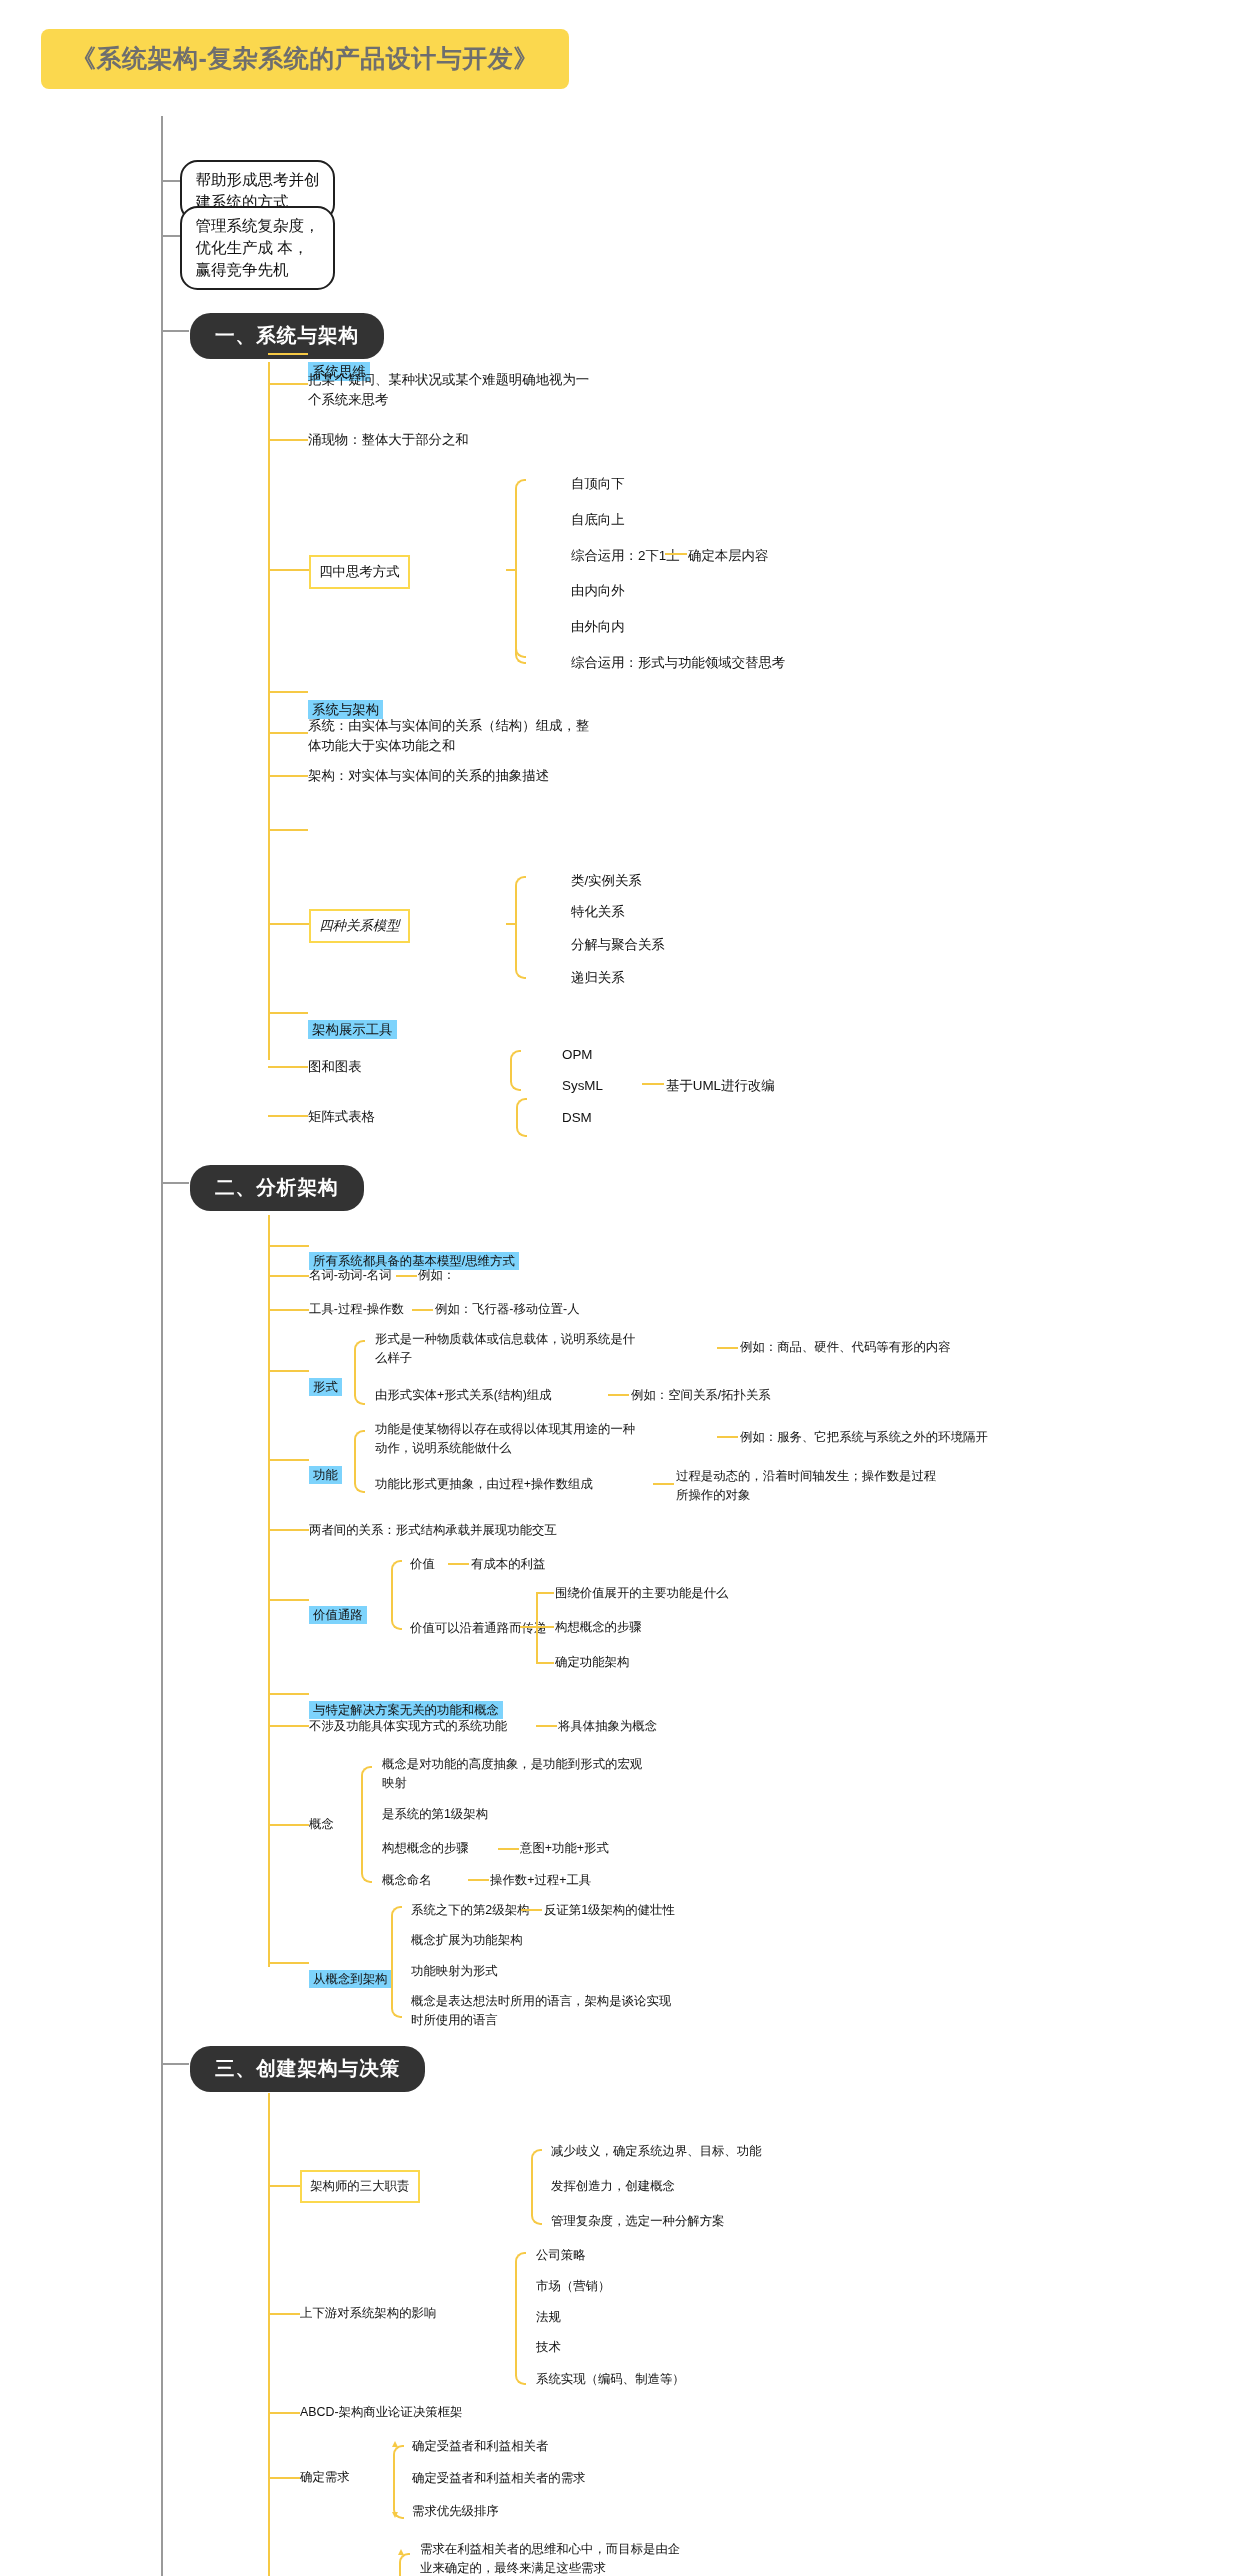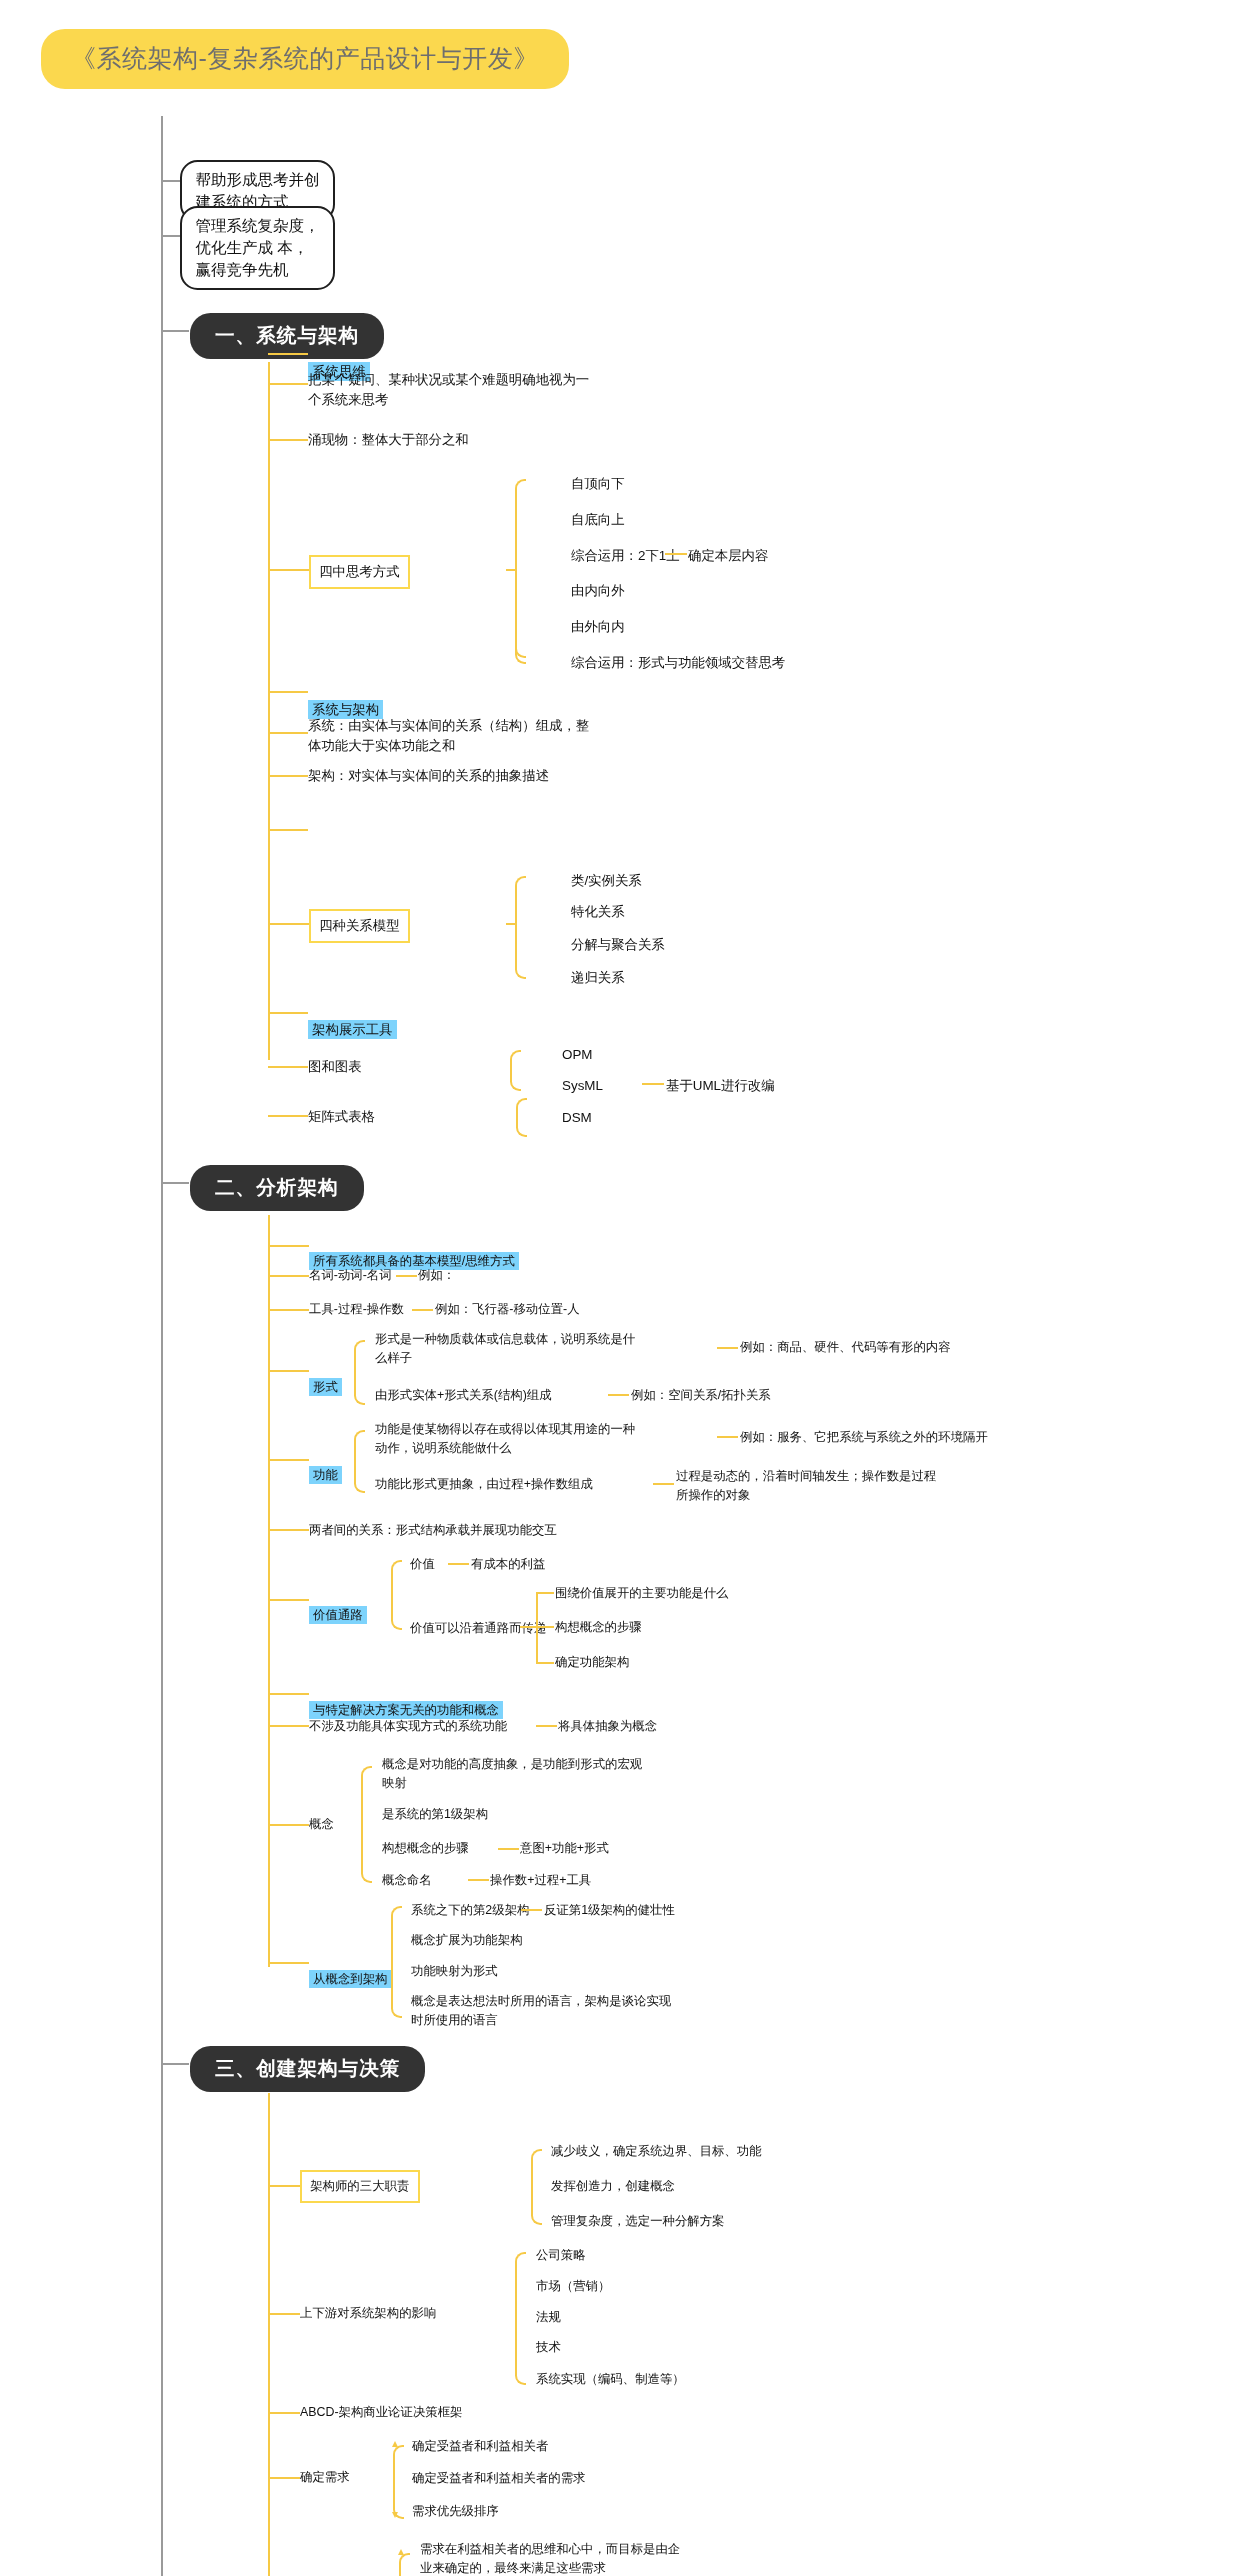--- a/index.html
+++ b/index.html
@@ -11,24 +11,24 @@
     position:relative;
     -webkit-font-smoothing:antialiased;
   }
   .canvas{position:relative;width:1235px;height:3437px;overflow:hidden;}
 
   
   .root-title{
     position:absolute;
     left:41px; top:29px;
     background:#FBD84E;
-    border-radius:24px;
+    border-radius:8px;
     padding:13.4px 30px;
     font-size:25px;
-    font-weight:normal;
+    font-weight:bold;
     color:#6e6e6e;
     letter-spacing:0.5px;
     white-space:nowrap;
   }
 
   
   .section-pill{
     position:absolute;
     background:#333333;
     color:#ffffff;
@@ -169,21 +169,21 @@
     <span class="hl">系统与架构</span>
   </div>
   <div class="hy" style="left:268px; top:732px; width:40px;"></div>
   <div class="node" style="left:308px; top:716px; width:371px;">系统：由实体与实体间的关系（结构）组成，整
 体功能大于实体功能之和</div>
   <div class="hy" style="left:268px; top:775px; width:40px;"></div>
   <div class="node" style="left:308px; top:766px;">架构：对实体与实体间的关系的抽象描述</div>
   <div class="hy" style="left:268px; top:829px; width:40px;"></div>
 
   <div class="hy" style="left:268px; top:923px; width:41px;"></div>
-  <div class="node obox" style="left:309px; top:909px;">四种关系模型</div>
+  <div class="node obox" style="left:309px; top:909px;font-style:italic;">四种关系模型</div>
   <div class="brace" style="left:515px; top:876px; height:99px;"></div>
   <div class="hy thin" style="left:506px; top:923px; width:10.3px;"></div>
   <div class="node" style="left:571px; top:871px;">类/实例关系</div>
   <div class="node" style="left:571px; top:902px;">特化关系</div>
   <div class="node" style="left:571px; top:935px;">分解与聚合关系</div>
   <div class="node" style="left:571px; top:968px;">递归关系</div>
 
   <div class="hy" style="left:268px; top:1012px; width:40px;"></div>
   <div class="node b" style="left:308px; top:999px;">
     <span class="hl">架构展示工具</span>

